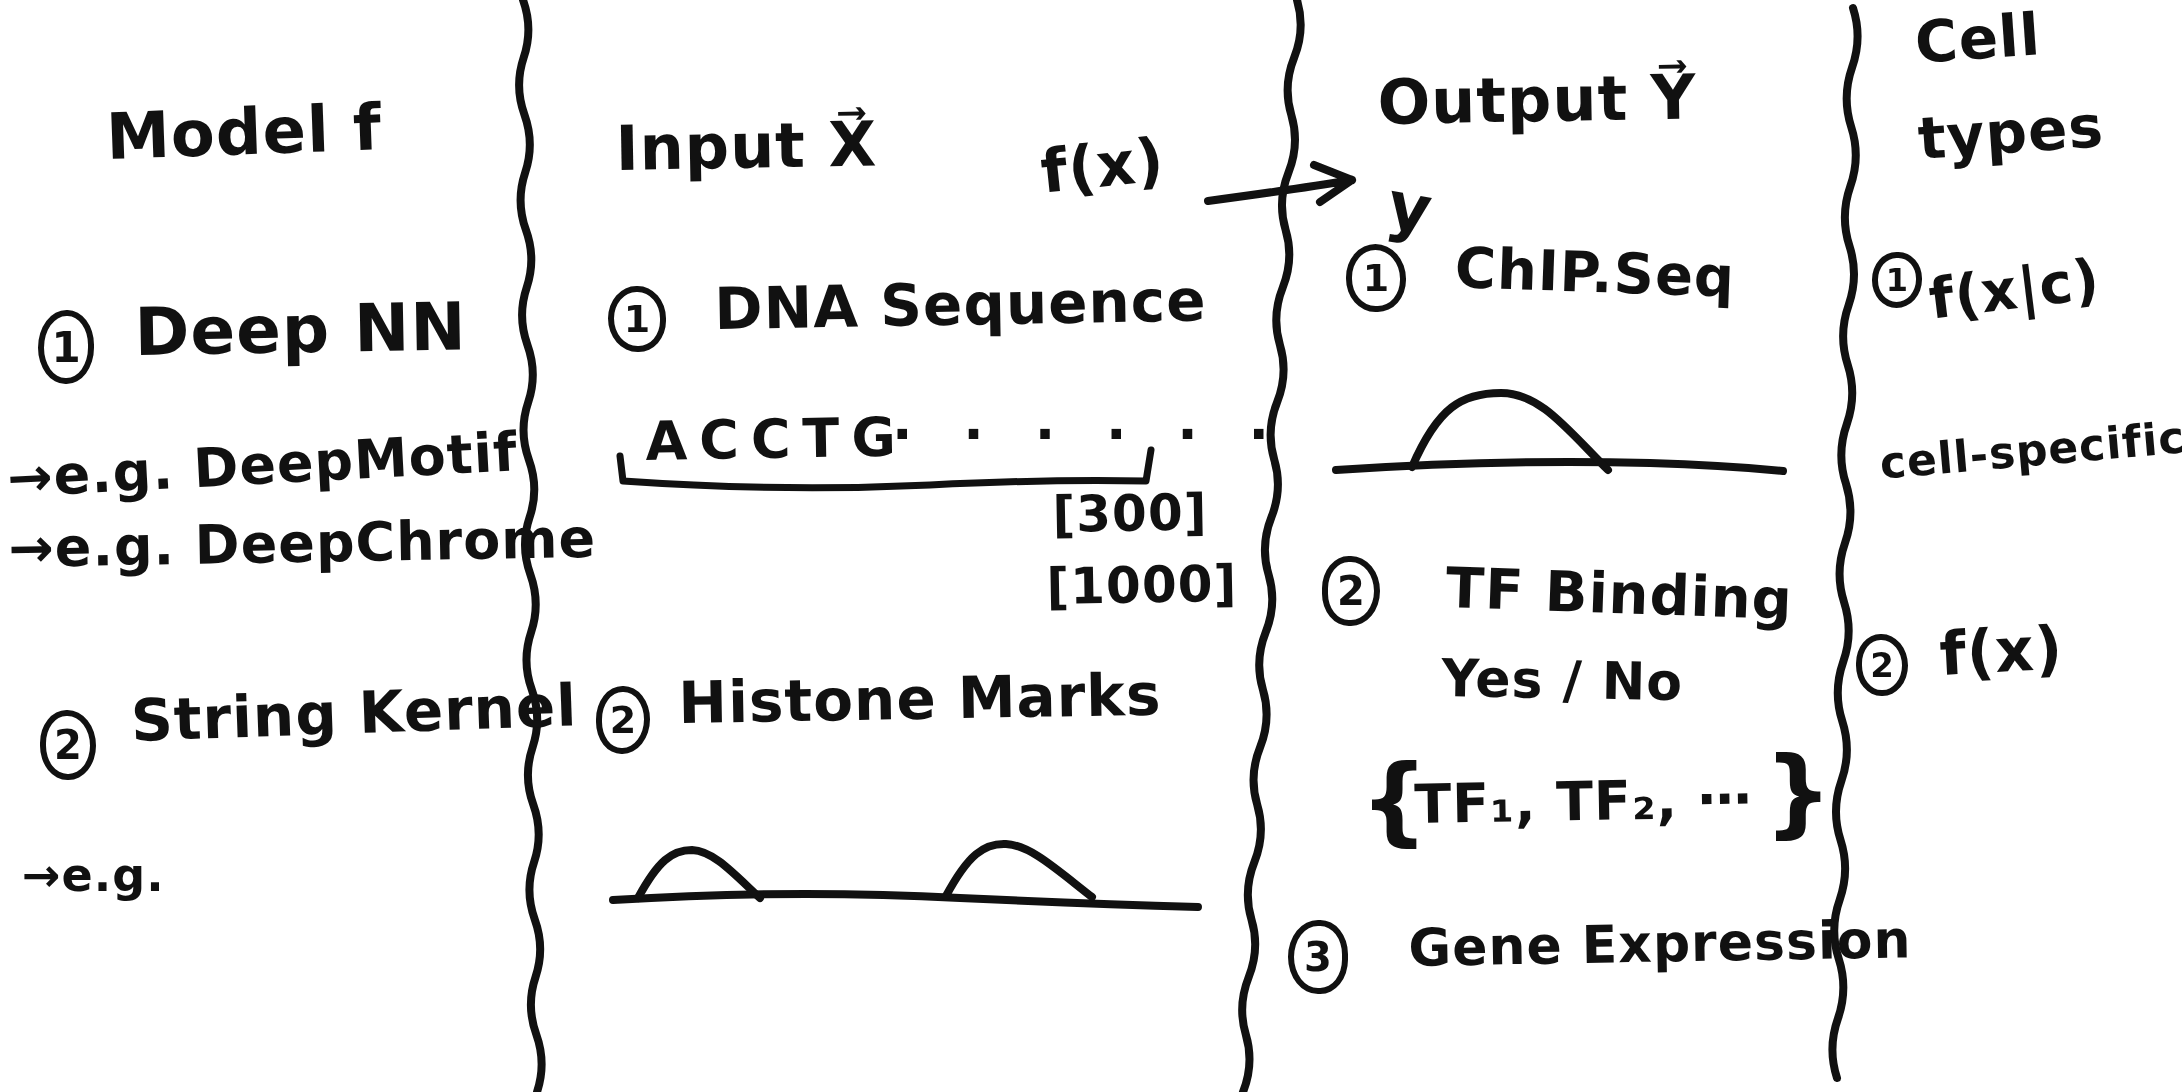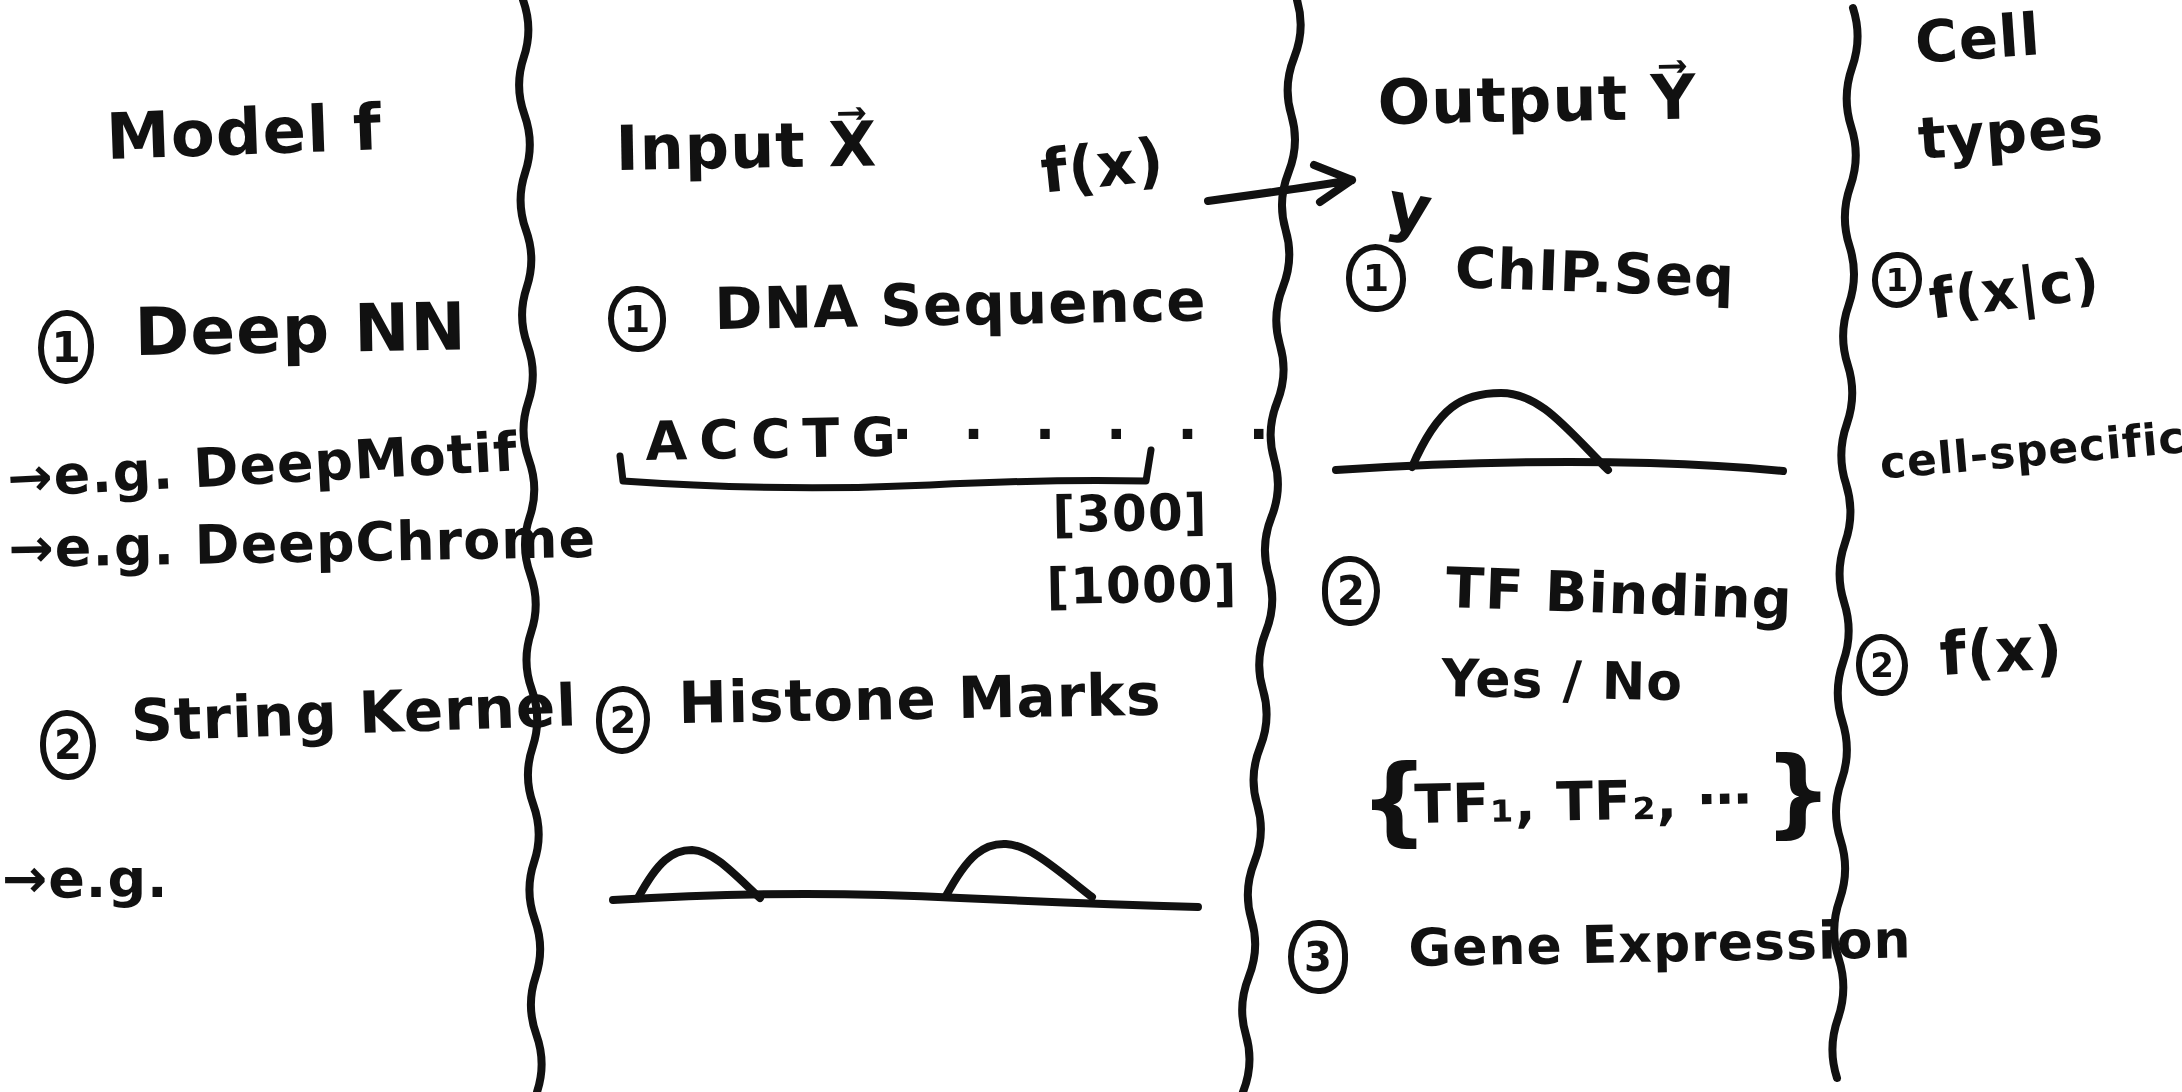--- a/index.html
+++ b/index.html
@@ -47,21 +47,21 @@
 
   <span class="bullet" style="left:38px;top:310px;width:56px;height:74px;border-radius:52% 48% 50% 50%;font-size:42px;">1</span>
   <span class="hand" style="left:134px;top:300px;font-size:66px;transform:rotate(-1deg);">Deep NN</span>
 
   <span class="hand" style="left:6px;top:452px;font-size:54px;transform:rotate(-3deg);">→e.g. DeepMotif</span>
   <span class="hand" style="left:8px;top:522px;font-size:54px;transform:rotate(-1deg);">→e.g. DeepChrome</span>
 
   <span class="bullet" style="left:40px;top:710px;width:56px;height:70px;border-radius:48% 52% 50% 50%;font-size:40px;">2</span>
   <span class="hand" style="left:130px;top:692px;font-size:58px;transform:rotate(-2deg);">String Kernel</span>
 
-  <span class="hand" style="left:2px;top:852px;font-size:54px;">→e.g.</span>
+  <span class="hand" style="left:22px;top:852px;font-size:46px;">→e.g.</span>
 
   <span class="hand" style="left:615px;top:118px;font-size:62px;transform:rotate(-1deg);">Input X⃗</span>
 
   <span class="hand" style="left:1038px;top:142px;font-size:60px;transform:rotate(-6deg);">f(x)</span>
 
   <span class="bullet" style="left:608px;top:286px;width:58px;height:66px;border-radius:50% 50% 48% 52%;font-size:38px;">1</span>
   <span class="hand" style="left:714px;top:280px;font-size:58px;transform:rotate(-1deg);">DNA Sequence</span>
 
   <span class="hand" style="left:645px;top:415px;font-size:54px;letter-spacing:12px;transform:rotate(-1deg);">ACCTG</span>
   <span class="hand" style="left:892px;top:408px;font-size:54px;letter-spacing:16px;">· · ·  · · ·</span>

